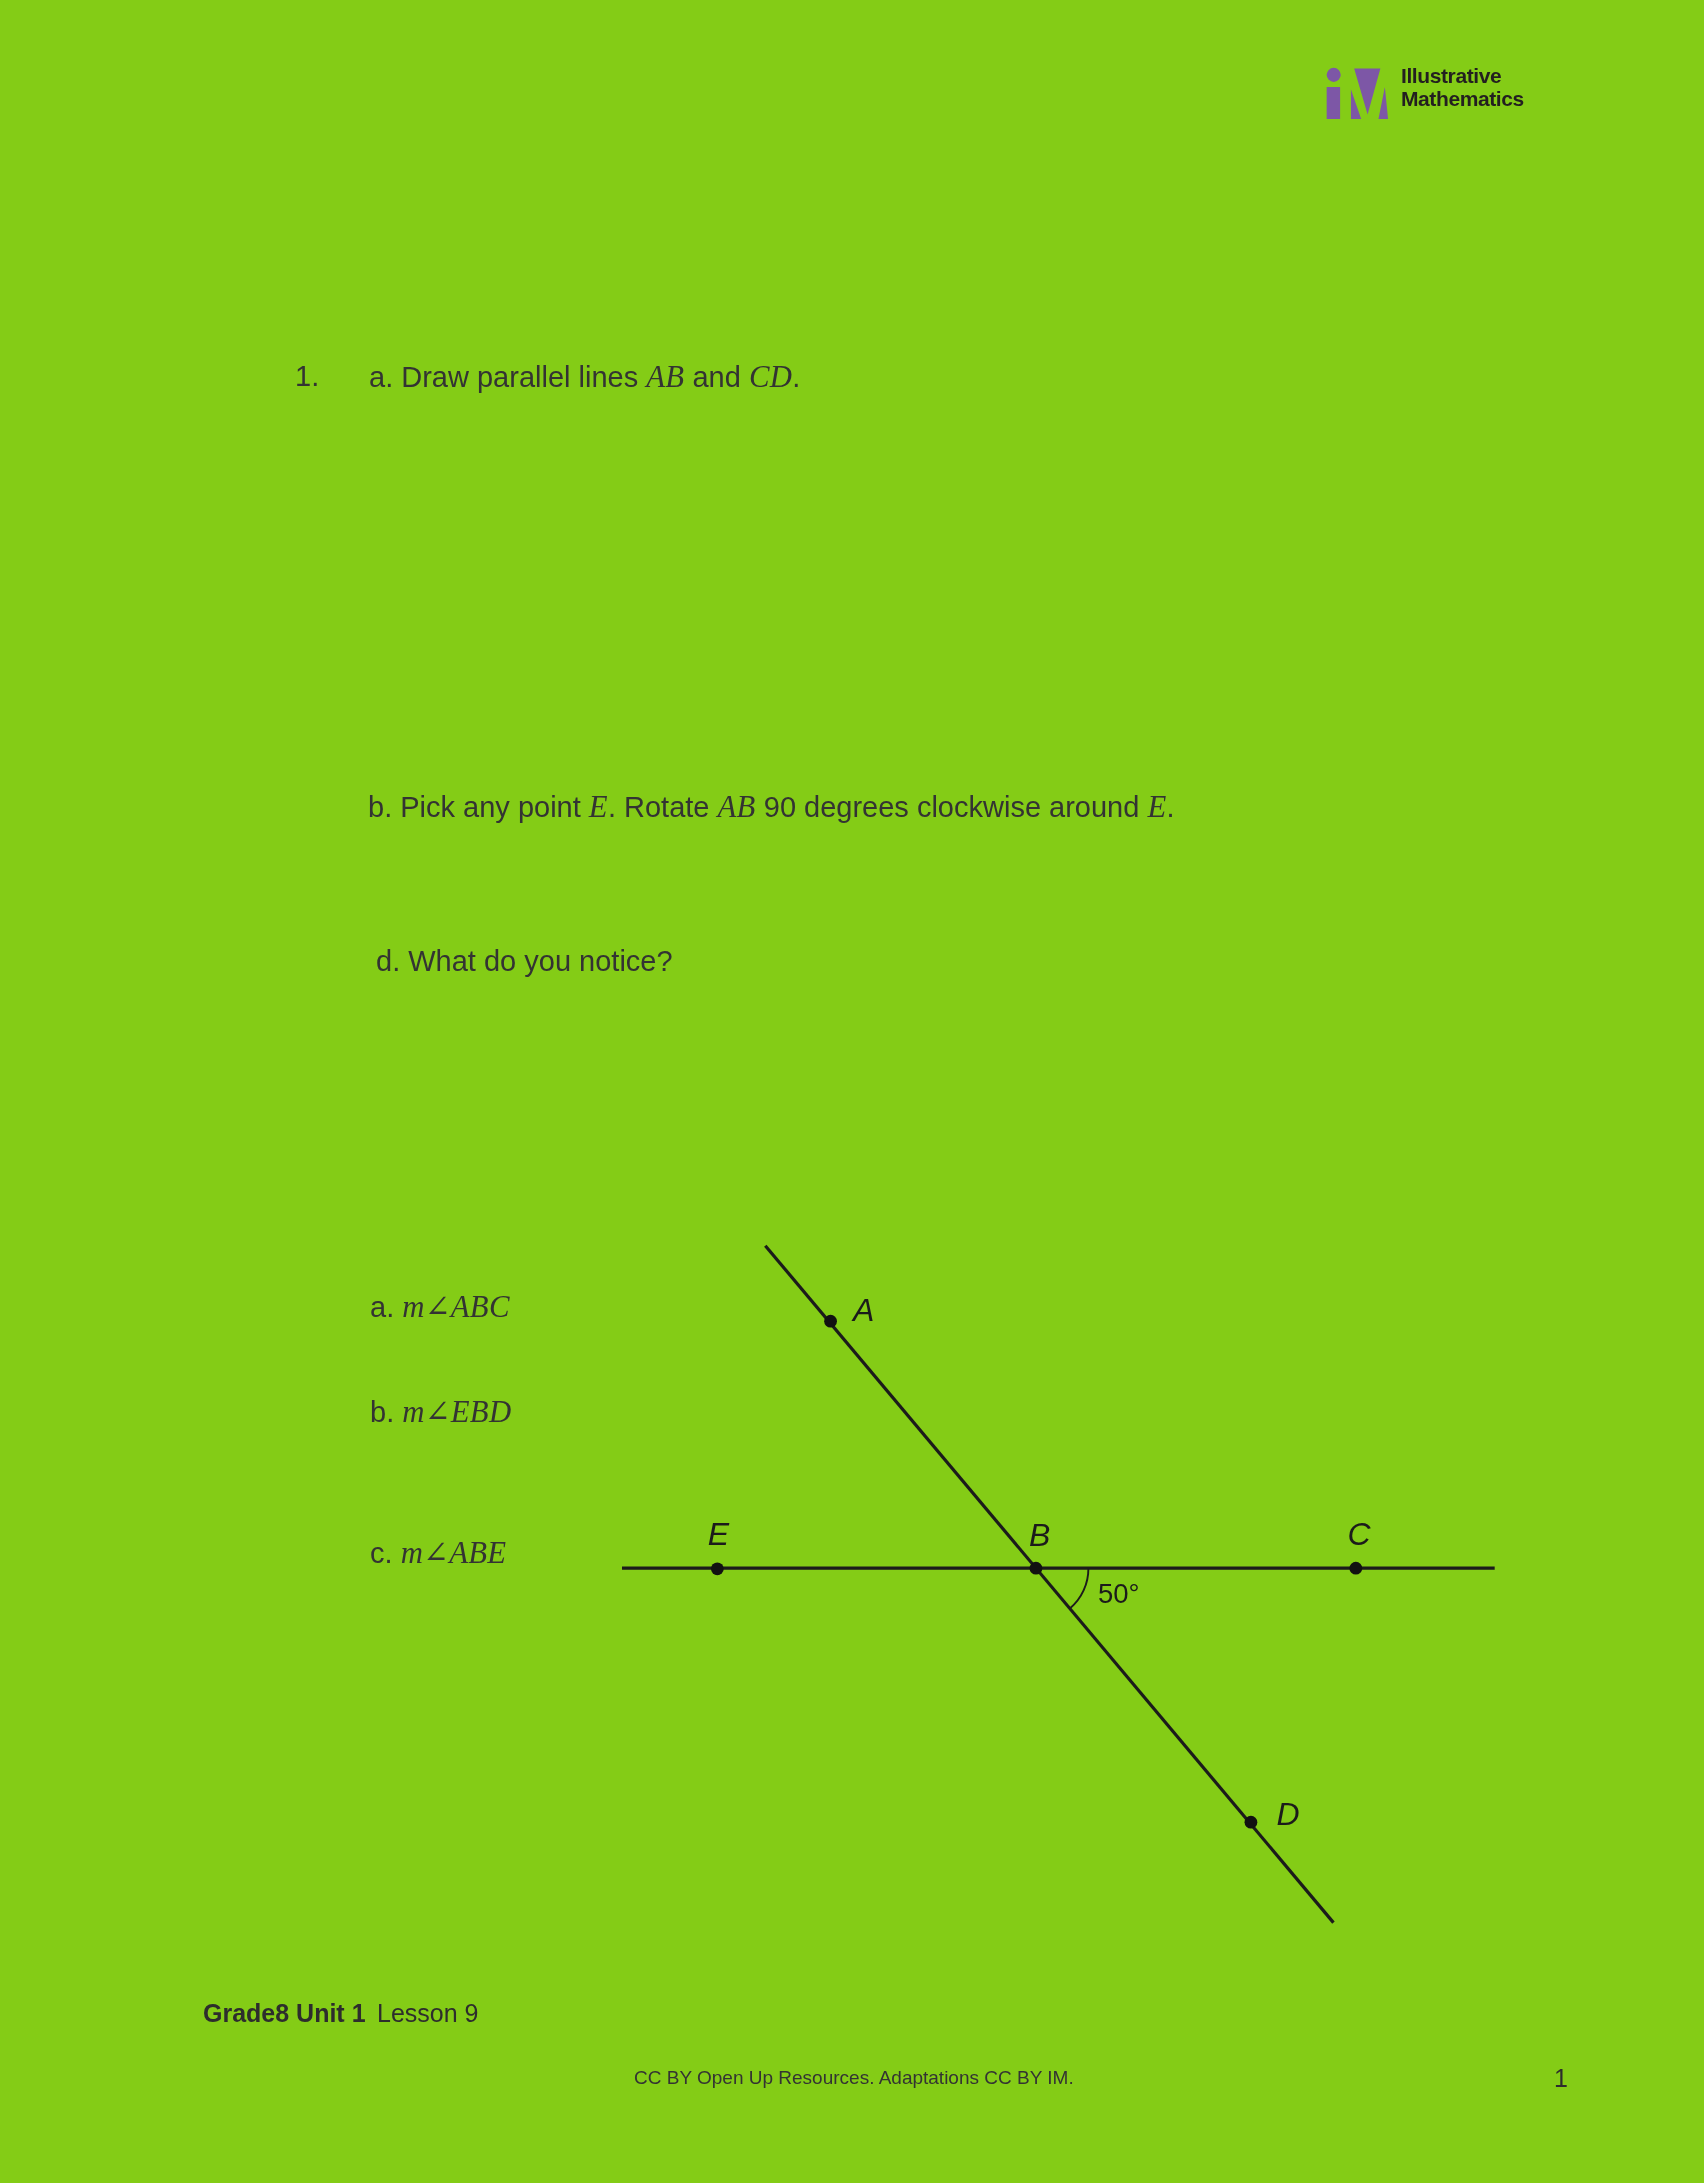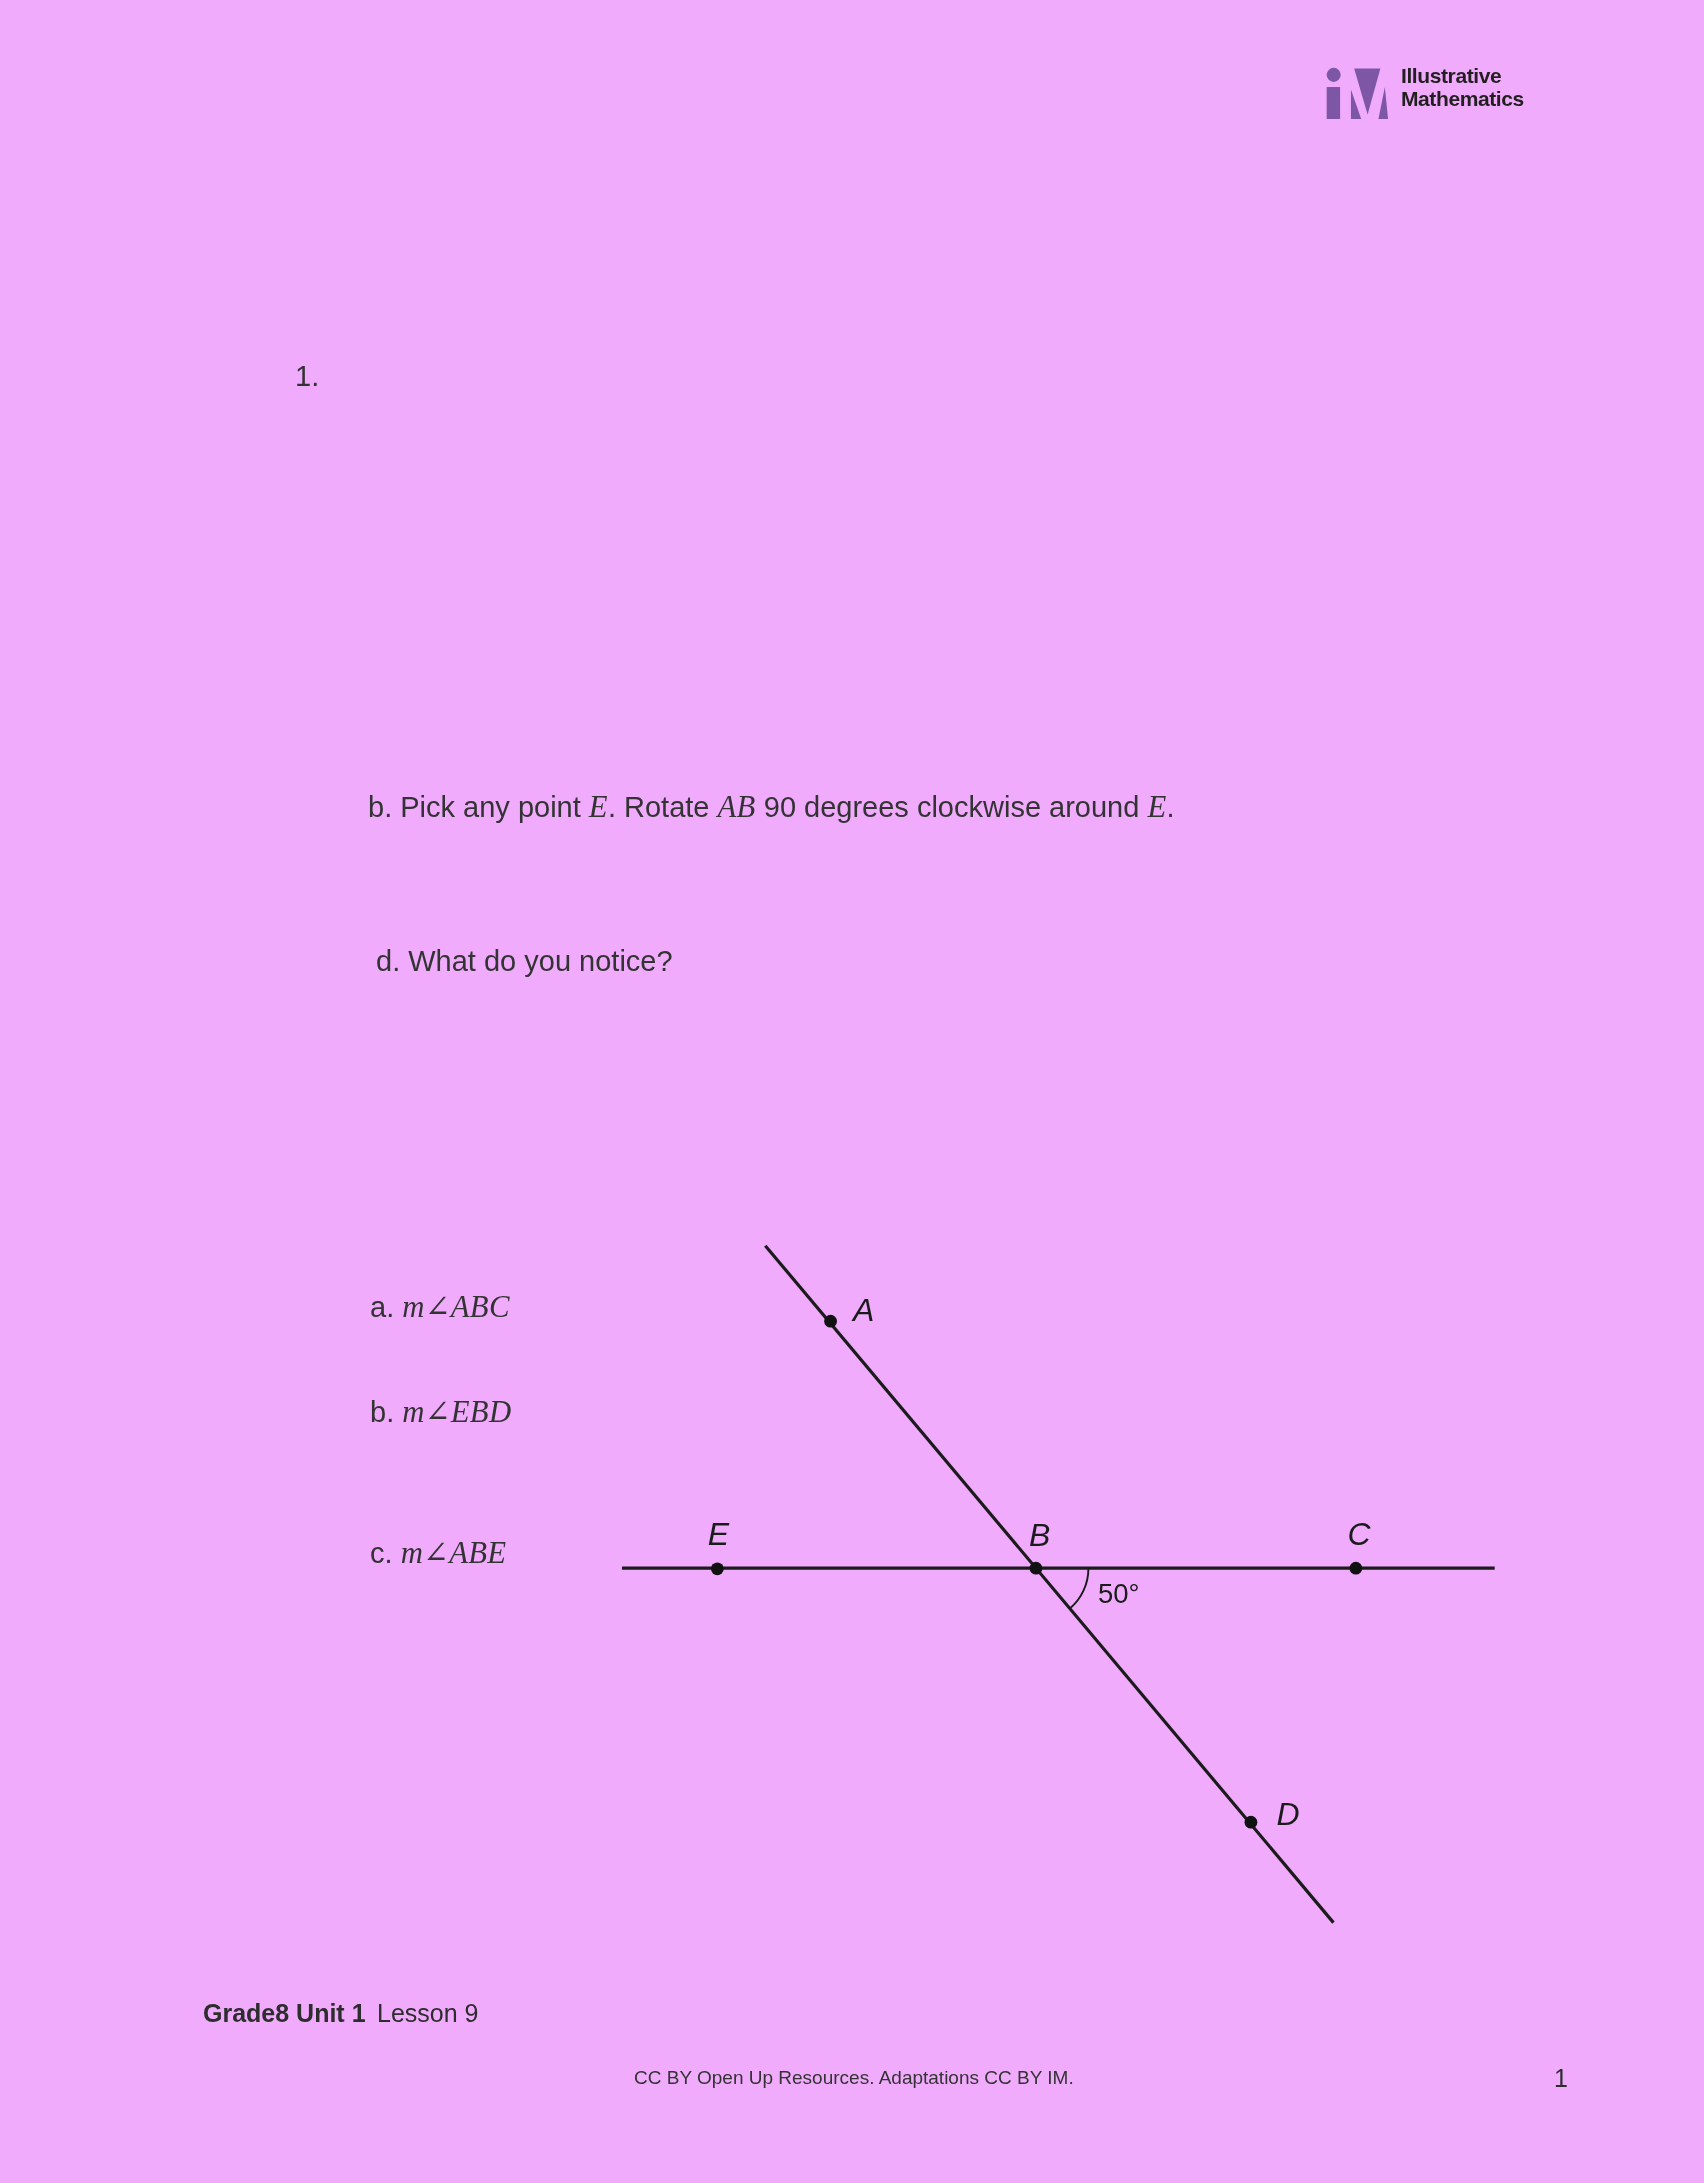--- a/index.html
+++ b/index.html
@@ -1,17 +1,17 @@
 <!DOCTYPE html>
 <html style="font-size:10.2px"><head>
 <meta charset="utf-8">
 <style>
   html,body{margin:0;padding:0;background:#ffffff;}
   .page{
-    position:relative;width:1704px;height:2183px;background:#f0abfc;overflow:hidden;
+    position:relative;width:1704px;height:2183px;background:#84cc16;overflow:hidden;
     font-family:"Liberation Sans",sans-serif;color:#333333;
   }
   .title{
     position:absolute;top:282px;left:0;width:100%;margin:0;text-align:center;
     font-size:48px;font-weight:700;color:#2d2d2d;letter-spacing:0;
   }
   .body-line{position:absolute;font-size:29px;line-height:1.3;color:#333333;white-space:nowrap;}
   .math{
     font-family:"Liberation Serif","DejaVu Serif",serif;font-style:italic;
     font-size:1.06em;letter-spacing:0.3px;
@@ -48,20 +48,23 @@
     </svg>
     <div class="logo-text">
       <div>Illustrative</div>
       <div>Mathematics</div>
     </div>
   </div>
 
 
   <div class="body-line" style="left:295px;top:358px;">
     <span>1.</span>
+  </div>
+  <div class="body-line" style="left:369px;top:358px;">
+    <span>a. Draw parallel lines </span><span class="math">AB</span><span> and </span><span class="math">CD</span><span>.</span>
   </div>
 
   <div class="body-line" style="left:368px;top:788px;">
     <span>b. Pick any point </span><span class="math">E</span><span>. Rotate </span><span class="math">AB</span><span> 90 degrees clockwise around </span><span class="math">E</span><span>.</span>
   </div>
 
 
   <div class="body-line" style="left:376px;top:943px;">
     <span>d. What do you notice?</span>
   </div>

